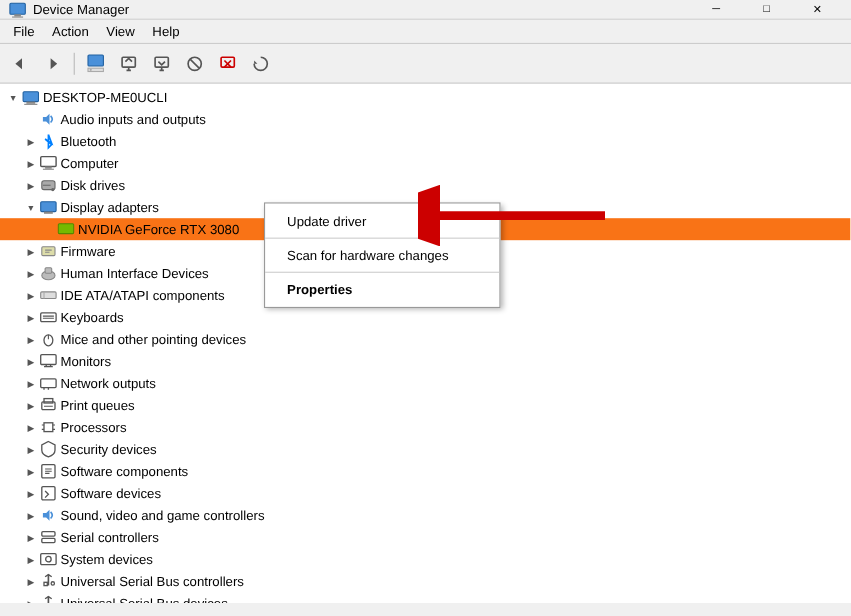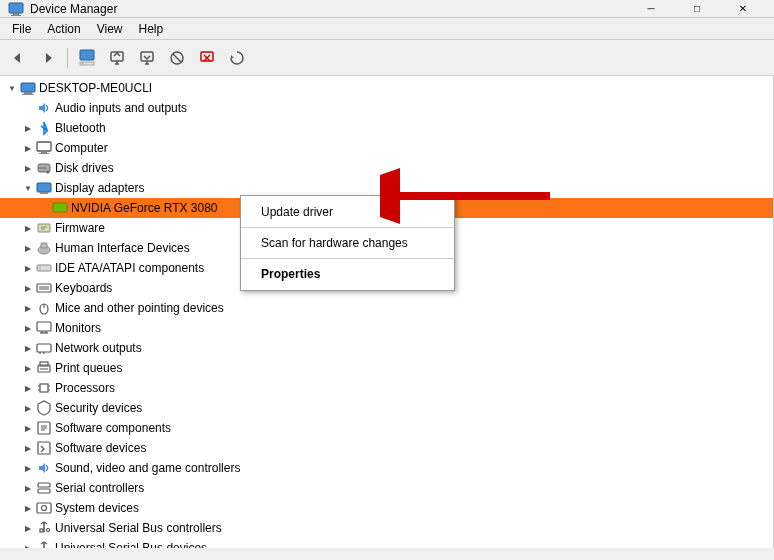--- a/index.html
+++ b/index.html
@@ -137,21 +137,21 @@
       flex-shrink: 0;
       display: inline-flex;
       align-items: center;
       justify-content: center;
     }
     .tree-label { font-size: 12px; }
 
     
     .context-menu {
       position: absolute;
-      top: 119px;
+      top: 108px;
       left: 240px;
       background: white;
       border: 1px solid #999;
       box-shadow: 2px 2px 5px rgba(0,0,0,0.3);
       width: 215px;
       z-index: 100;
       padding: 4px 0;
     }
     .ctx-item {
       padding: 5px 20px;

